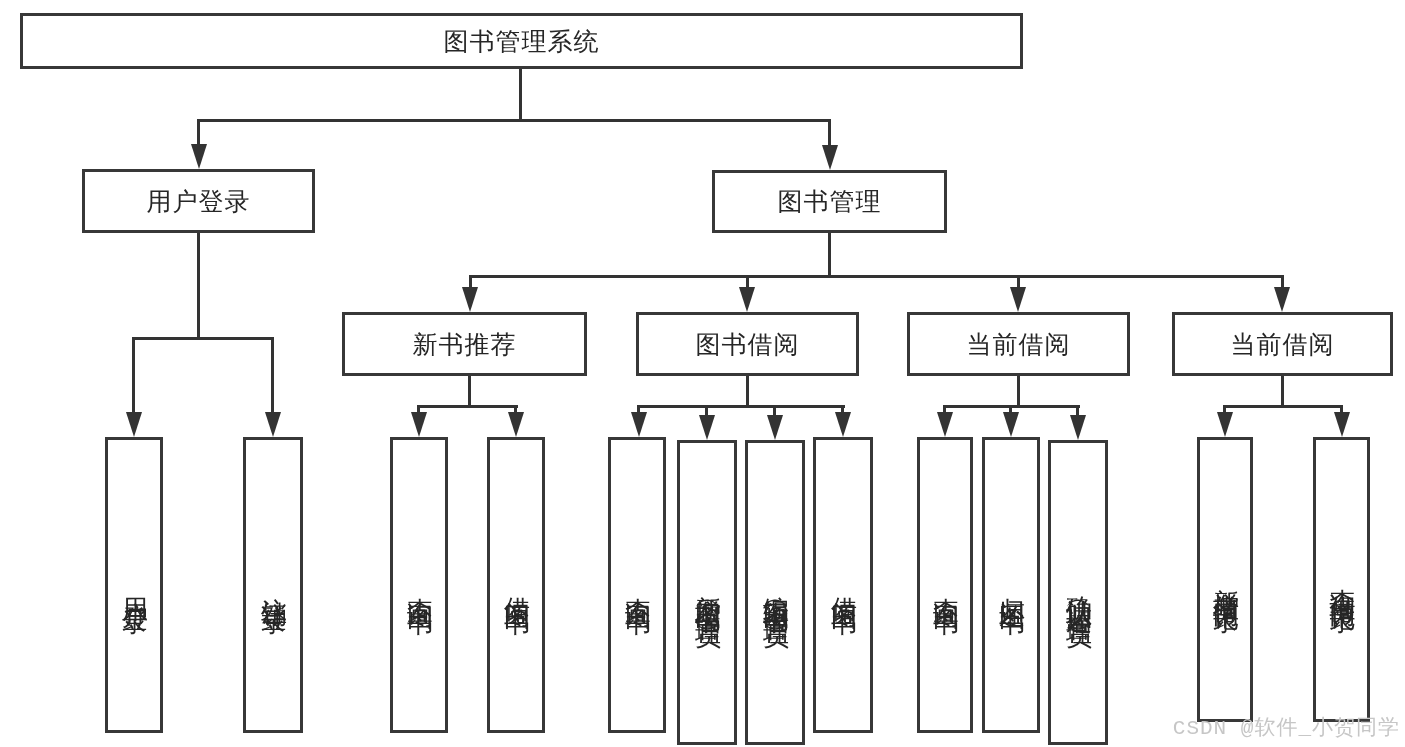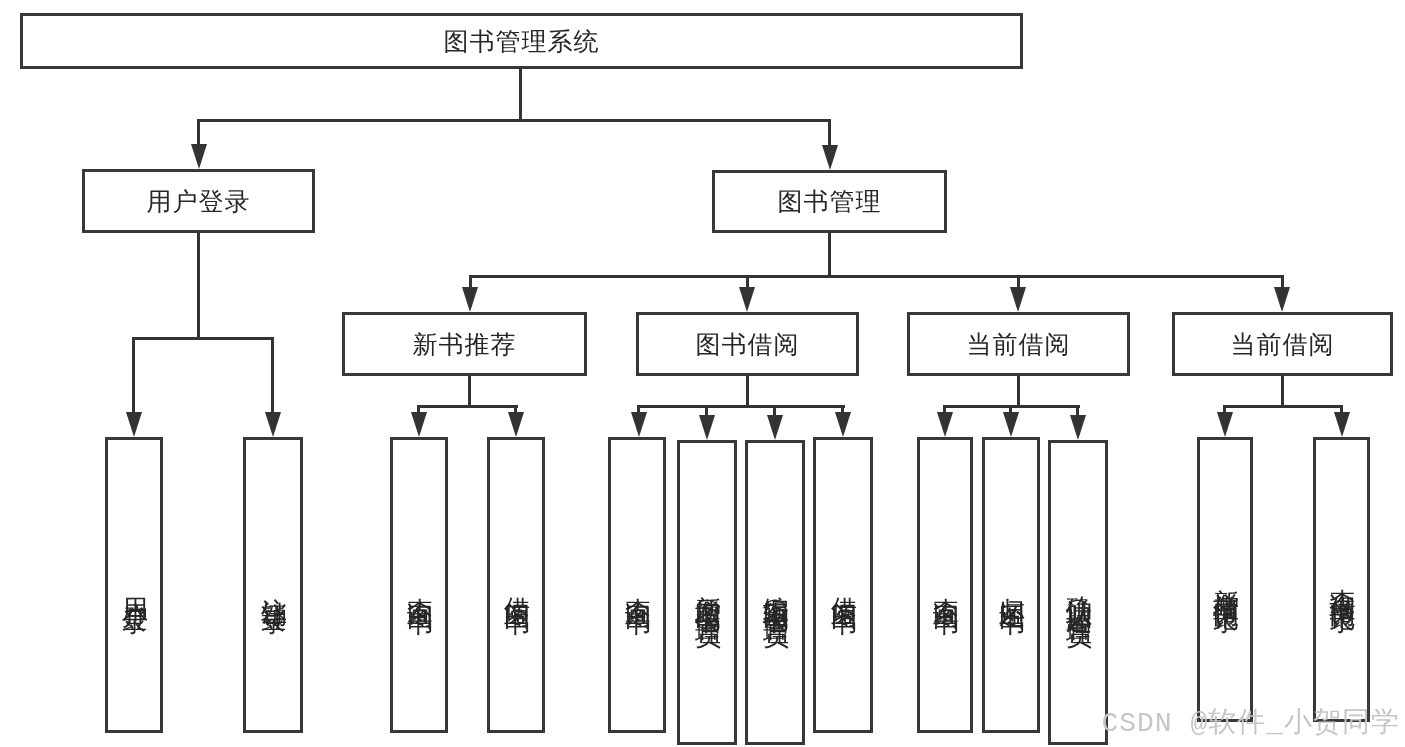--- a/index.html
+++ b/index.html
@@ -26,21 +26,21 @@
   }
   .hl{position:absolute;height:3px;background:var(--line);}
   .vl{position:absolute;width:3px;background:var(--line);}
   .ar{
     position:absolute;width:0;height:0;
     border-left:8px solid transparent;border-right:8px solid transparent;
     border-top:25px solid var(--line);
   }
   .watermark{
     position:absolute;right:5px;bottom:6px;z-index:5;
-    font-size:28px;color:var(--watermark);letter-spacing:1px;
+    font-size:21px;color:var(--watermark);letter-spacing:1px;
   }
 </style>
 </head>
 <body>
 
 <div class="canvas">
 
   <div class="box" style="left:20px;top:13px;width:1003px;height:56px">图书管理系统</div>
 
   <div class="vl" style="left:519px;top:69px;height:50px"></div>

